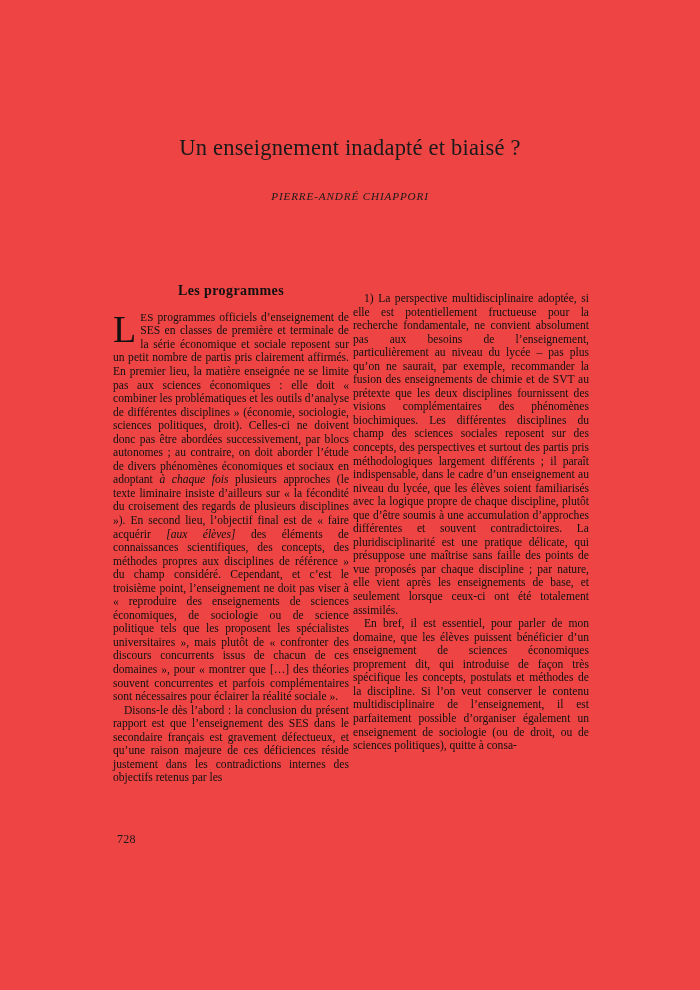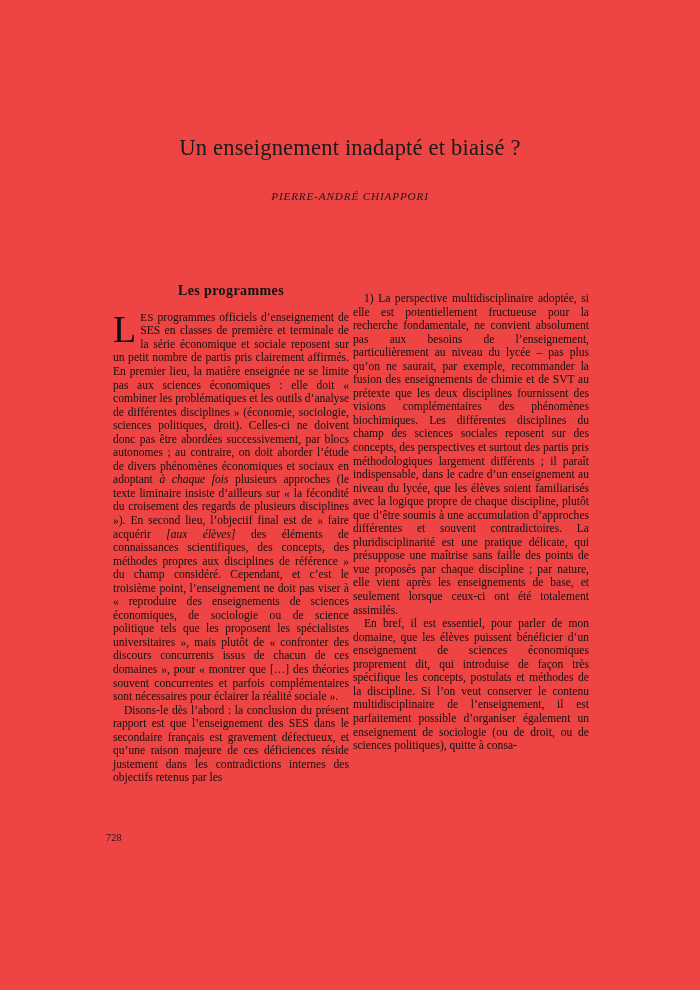--- a/index.html
+++ b/index.html
@@ -101,23 +101,23 @@
     font-size: 11px;
     letter-spacing: 0.2px;
   }
   em.it { }
 
   .spacer-para { height: 9px; }
 
   
   .folio {
     position: absolute;
-    left: 106px;
+    left: 117px;
     top: 832px;
-    font-size: 10px;
+    font-size: 12px;
     color: #1a1a1a;
     letter-spacing: 0.3px;
     font-family: Liberation Serif, serif;
   }
 </style>
 </head>
 <body>
 
 <div class="page">
 

